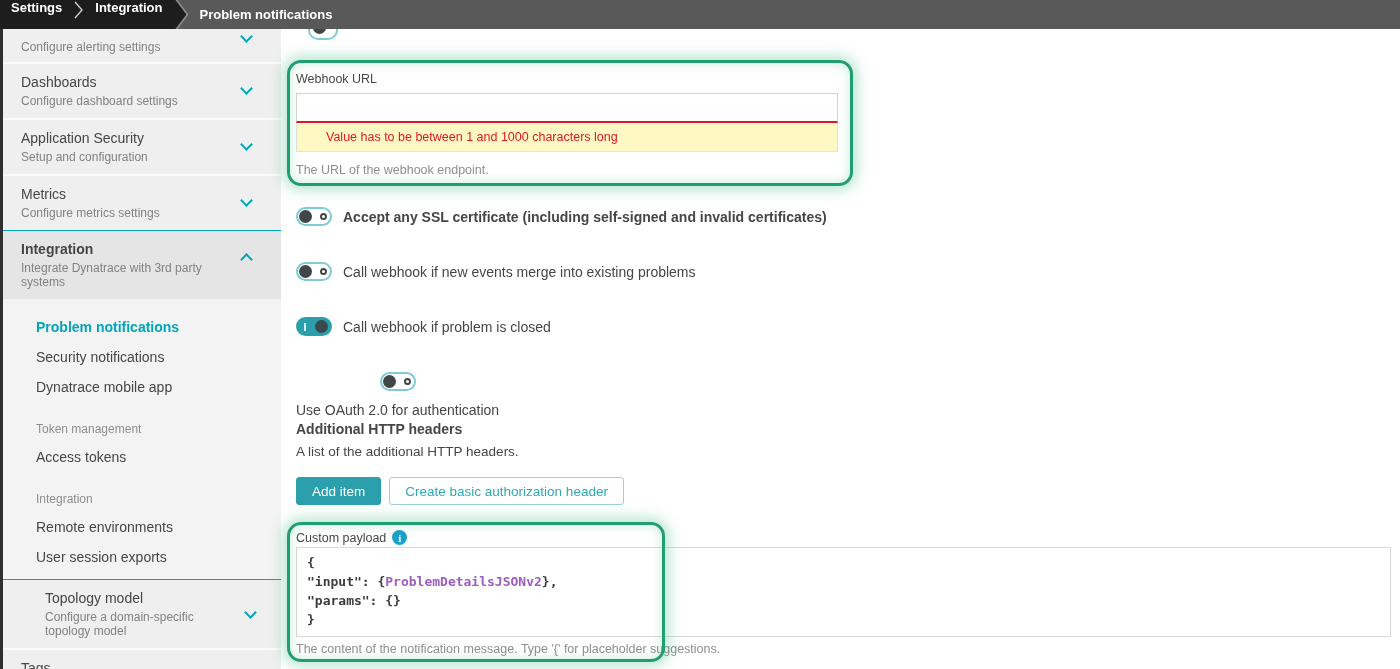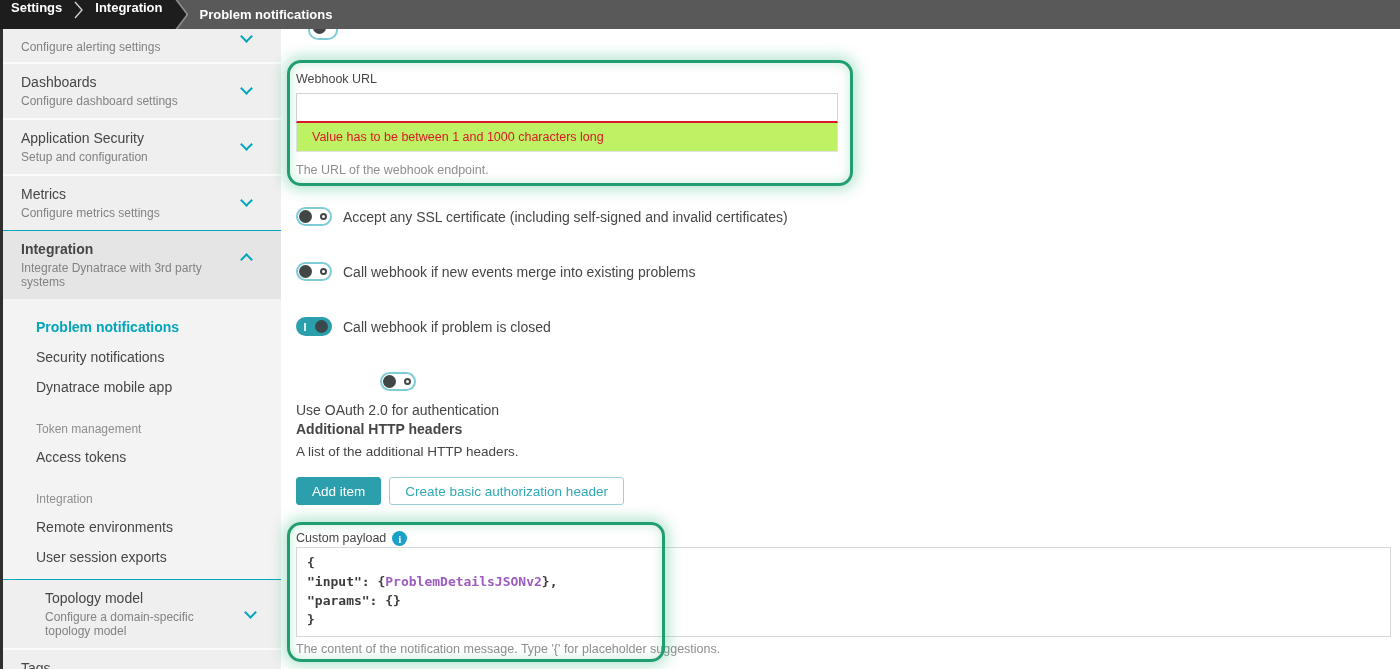--- a/index.html
+++ b/index.html
@@ -42,42 +42,42 @@
   .partial-toggle .dot { position:absolute; left:3px; top:-8px; width:13px; height:13px; border-radius:50%; background:#414646; }
 
   .hl-box { position:absolute; border:3px solid #219e6f; border-radius:14px; pointer-events:none; z-index:10;
     box-shadow:0 0 14px 4px rgba(63,187,134,0.38), inset 0 0 10px 2px rgba(63,187,134,0.22); }
   .hl-webhook { left:6px; top:31px; width:566px; height:126px; }
   .hl-payload { left:6px; top:493px; width:378px; height:140px; }
 
   .group-webhook { position:absolute; left:15px; top:42px; width:436px; }
   .fld-label { font-size:12.5px; color:#454646; line-height:16px; }
   .txt-input { display:block; width:542px; height:30px; margin-top:6px; border:1px solid #d4d4d4; border-bottom:2px solid #dc172a; background:#fff; outline:none; padding:0 8px; font-size:13px; color:#454646; font-family:"Liberation Sans",sans-serif; }
-  .err-strip { width:542px; height:29px; background:#bef264; border:1px solid #e2e2e2; border-top:none; display:flex; align-items:center; padding-left:15px; }
+  .err-strip { width:542px; height:29px; background:#fef9c3; border:1px solid #e2e2e2; border-top:none; display:flex; align-items:center; padding-left:29px; }
   .err-text { font-size:12.5px; font-weight:500; color:#dc172a; }
   .fld-hint { margin-top:11px; font-size:12.5px; color:#8e8e8e; }
 
   .toggle-row { position:absolute; left:15px; display:flex; align-items:center; gap:11px; }
   .toggle { position:relative; width:36px; height:19px; border-radius:10px; display:flex; align-items:center; cursor:pointer; flex:0 0 auto; }
   .toggle.off { background:#fff; border:2px solid #7fccd6; justify-content:space-between; padding:0 3px 0 1px; }
   .toggle.off .knob { width:13px; height:13px; border-radius:50%; background:#414646; }
   .toggle.off .ring { width:7px; height:7px; border-radius:50%; border:2px solid #414646; }
   .toggle.on { background:#2ba0ac; border:2px solid #2ba0ac; justify-content:space-between; padding:0 2px 0 6px; }
   .toggle.on .bar { width:2px; height:8px; background:#d5eef1; }
   .toggle.on .knob { width:13px; height:13px; border-radius:50%; background:#3a4a4c; }
   .toggle-label { font-size:14px; color:#454646; white-space:nowrap; }
 
   .hdrs-title { position:absolute; left:15px; top:392px; font-size:14px; font-weight:700; color:#454646; }
   .hdrs-desc { position:absolute; left:15px; top:415px; font-size:13.5px; color:#454646; }
   .btn-row { position:absolute; left:15px; top:448px; display:flex; gap:8px;align-items:flex-end; }
   .btn { height:28px; border-radius:3px; font-size:13.5px; display:flex; align-items:center; padding:0 15px; cursor:pointer; font-family:"Liberation Sans",sans-serif; }
   .btn.primary { background:#2ba0ac; color:#fff; border:1px solid #2ba0ac; }
   .btn.secondary { background:#fff; color:#31a8b5; border:1px solid #9fcfd6; }
 
-  .payload-label-row { position:absolute; left:15px; top:501px; display:flex; align-items:flex-end; gap:6px; }
+  .payload-label-row { position:absolute; left:15px; top:501px; display:flex; align-items:flex-start; gap:6px; }
   .info-icon { width:15px; height:15px; border-radius:50%; background:#1ba0c8; color:#fff; font-size:11px; font-weight:700; display:flex; align-items:center; justify-content:center; font-family:"Liberation Serif",serif; cursor:pointer; }
   .code-area { position:absolute; left:15px; top:518px; width:1095px; height:90px; border:1px solid #d8d8d8; background:#fff; padding:5px 0 0 10px; font-family:"DejaVu Sans Mono", monospace; font-size:13px; font-weight:600; line-height:19px; color:#3c3c3c; cursor:text; }
   .tok-purple { color:#9c5cc0; }
   .payload-hint { position:absolute; left:15px; top:613px; font-size:12.5px; color:#8e8e8e; }
 </style>
 </head>
 <body>
 
 <div class="app">
 
@@ -152,21 +152,21 @@
 
     <div class="group-webhook">
       <div class="fld-label">Webhook URL</div>
       <input class="txt-input" type="text" value="" style="">
       <div class="err-strip">
         <span class="err-text">Value has to be between 1 and 1000 characters long</span>
       </div>
       <div class="fld-hint">The URL of the webhook endpoint.</div>
     </div>
 
-    <div class="toggle-row" style="top:178px;">
+    <div class="toggle-row" style="top:178px;font-weight:bold;">
       <span class="toggle off">
         <span class="knob"></span>
         <span class="ring"></span>
       </span>
       <span class="toggle-label">Accept any SSL certificate (including self-signed and invalid certificates)</span>
     </div>
     <div class="toggle-row" style="top:233px;">
       <span class="toggle off">
         <span class="knob"></span>
         <span class="ring"></span>

